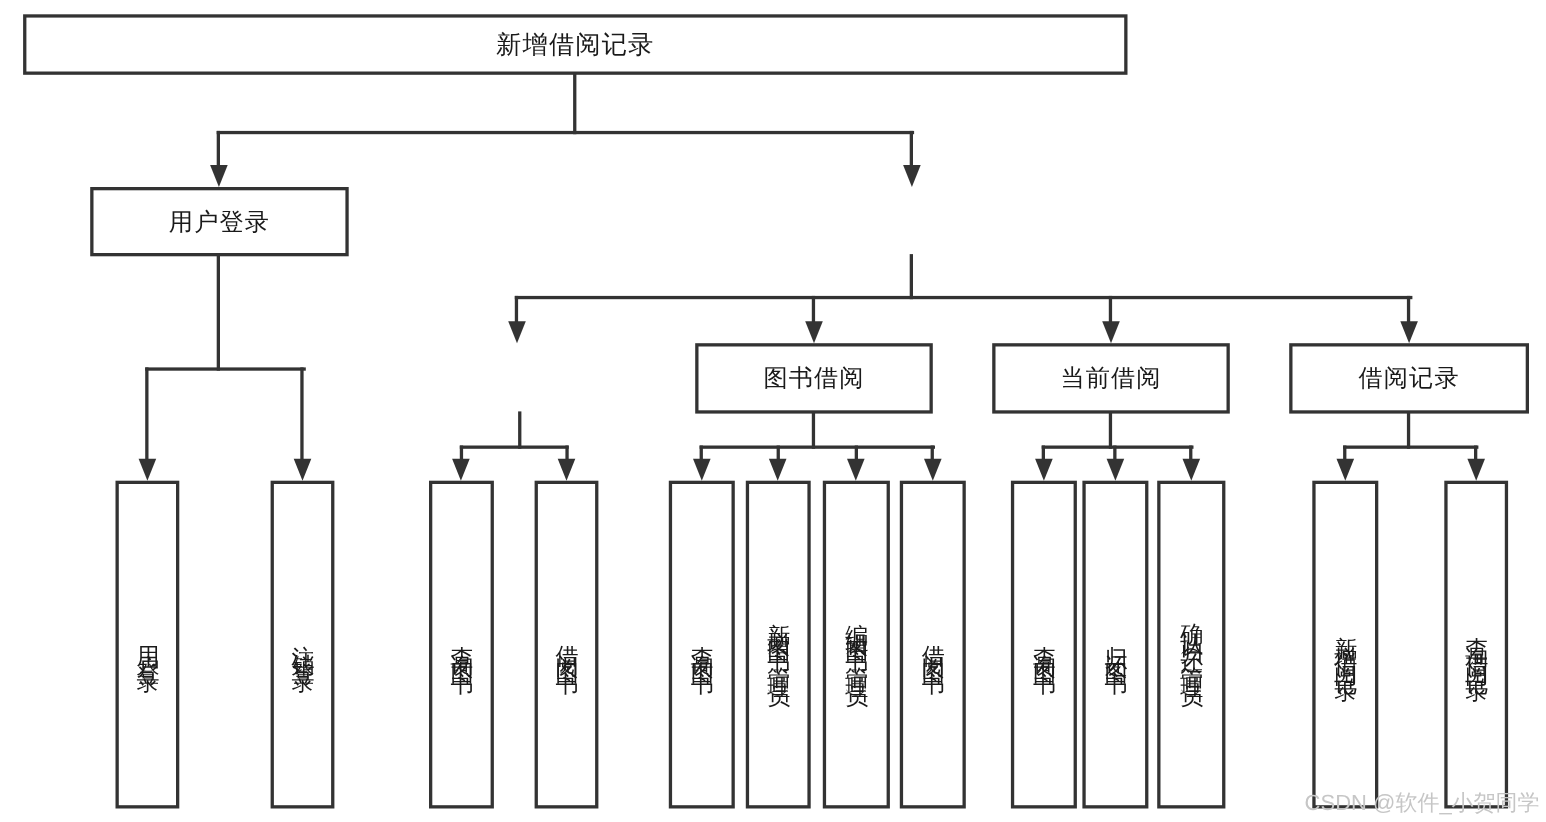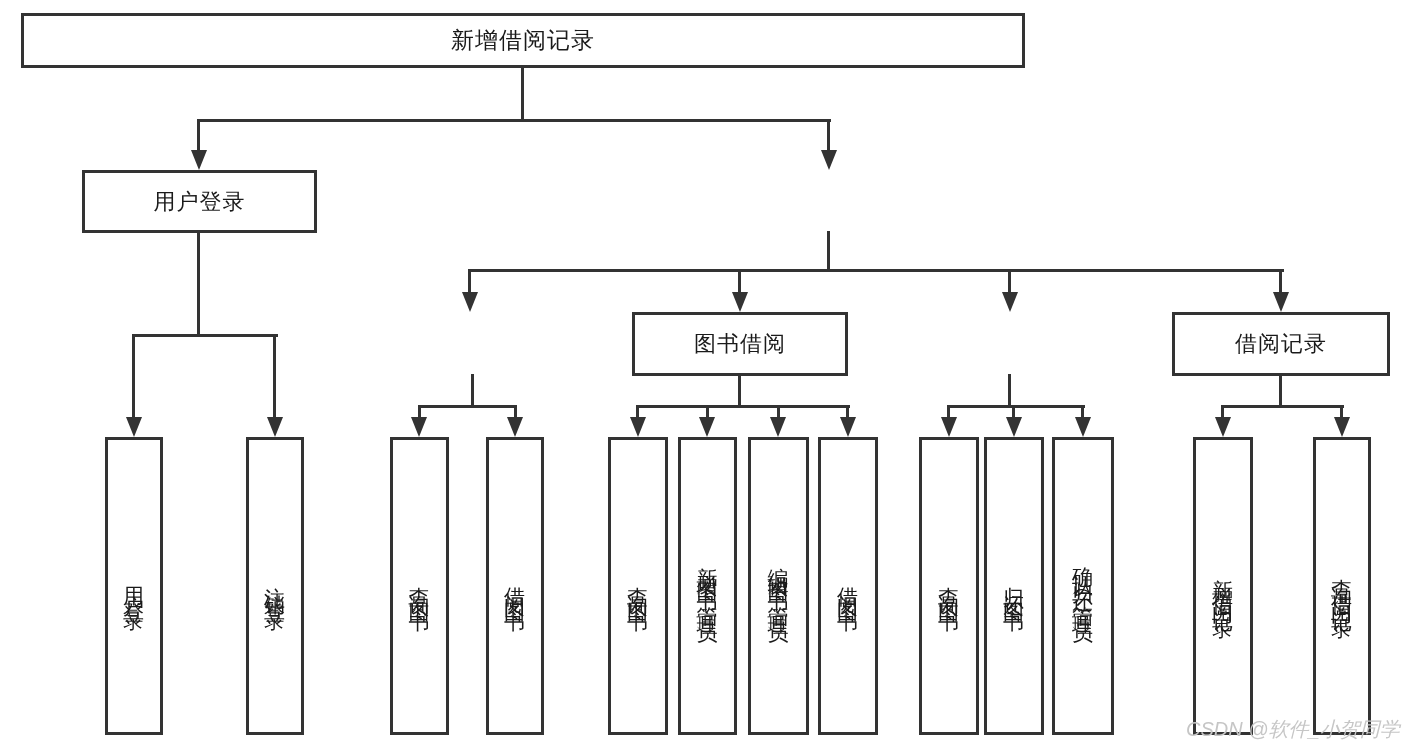--- a/index.html
+++ b/index.html
@@ -47,21 +47,20 @@
     border-top: 20px solid #333333;
   }
   .watermark {
     position: absolute;
     left: 1186px;
     top: 716px;
     font-size: 20px;
     color: #c6c6c6;
     white-space: nowrap;
     z-index: 5;
-    font-style: italic;
   }
 </style>
 </head>
 <body>
 
 <div class="diagram">
 
   <div class="box box-root" style="left:21px; top:13px; width:1004px; height:55px;">
     <span class="label">新增借阅记录</span>
   </div>
@@ -69,20 +68,23 @@
   <div class="box box-h" style="left:82px; top:170px; width:235px; height:63px;">
     <span class="label">用户登录</span>
   </div>
 
 
 
   <div class="box box-h" style="left:632px; top:312px; width:216px; height:64px;font-family:Liberation Mono, monospace;">
     <span class="label">图书借阅</span>
   </div>
 
+  <div class="box box-h" style="left:902px; top:312px; width:216px; height:64px;">
+    <span class="label">当前借阅</span>
+  </div>
 
   <div class="box box-h" style="left:1172px; top:312px; width:218px; height:64px;">
     <span class="label">借阅记录</span>
   </div>
 
   <div class="box box-v" style="left:105px; top:437px; width:58px; height:298px;">
     <span class="label">用户登录</span>
   </div>
 
   <div class="box box-v" style="left:246px; top:437px; width:58px; height:298px;">

